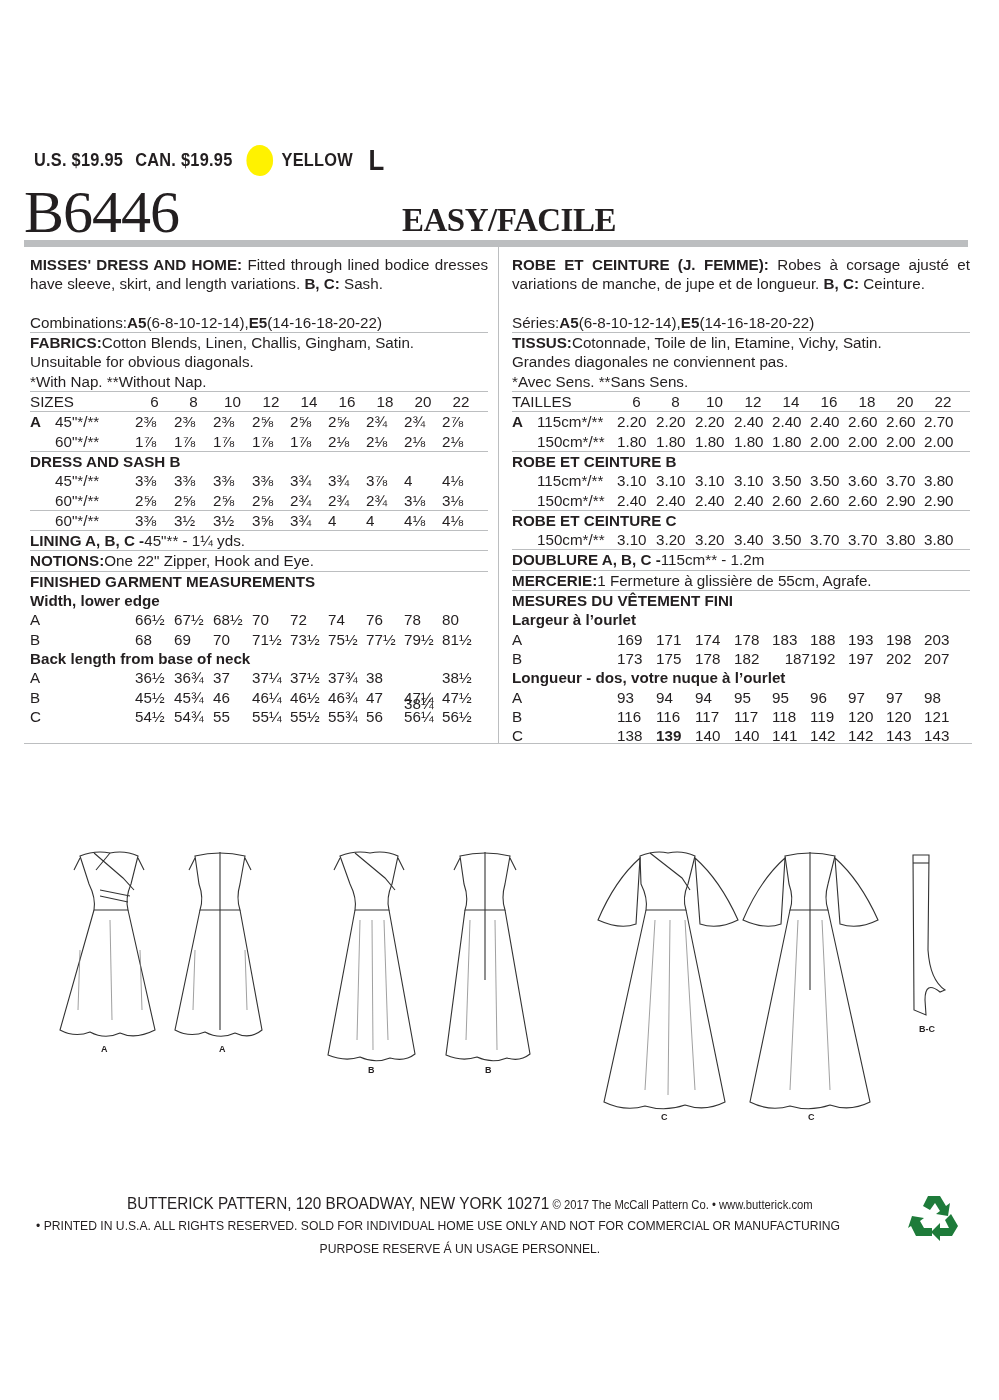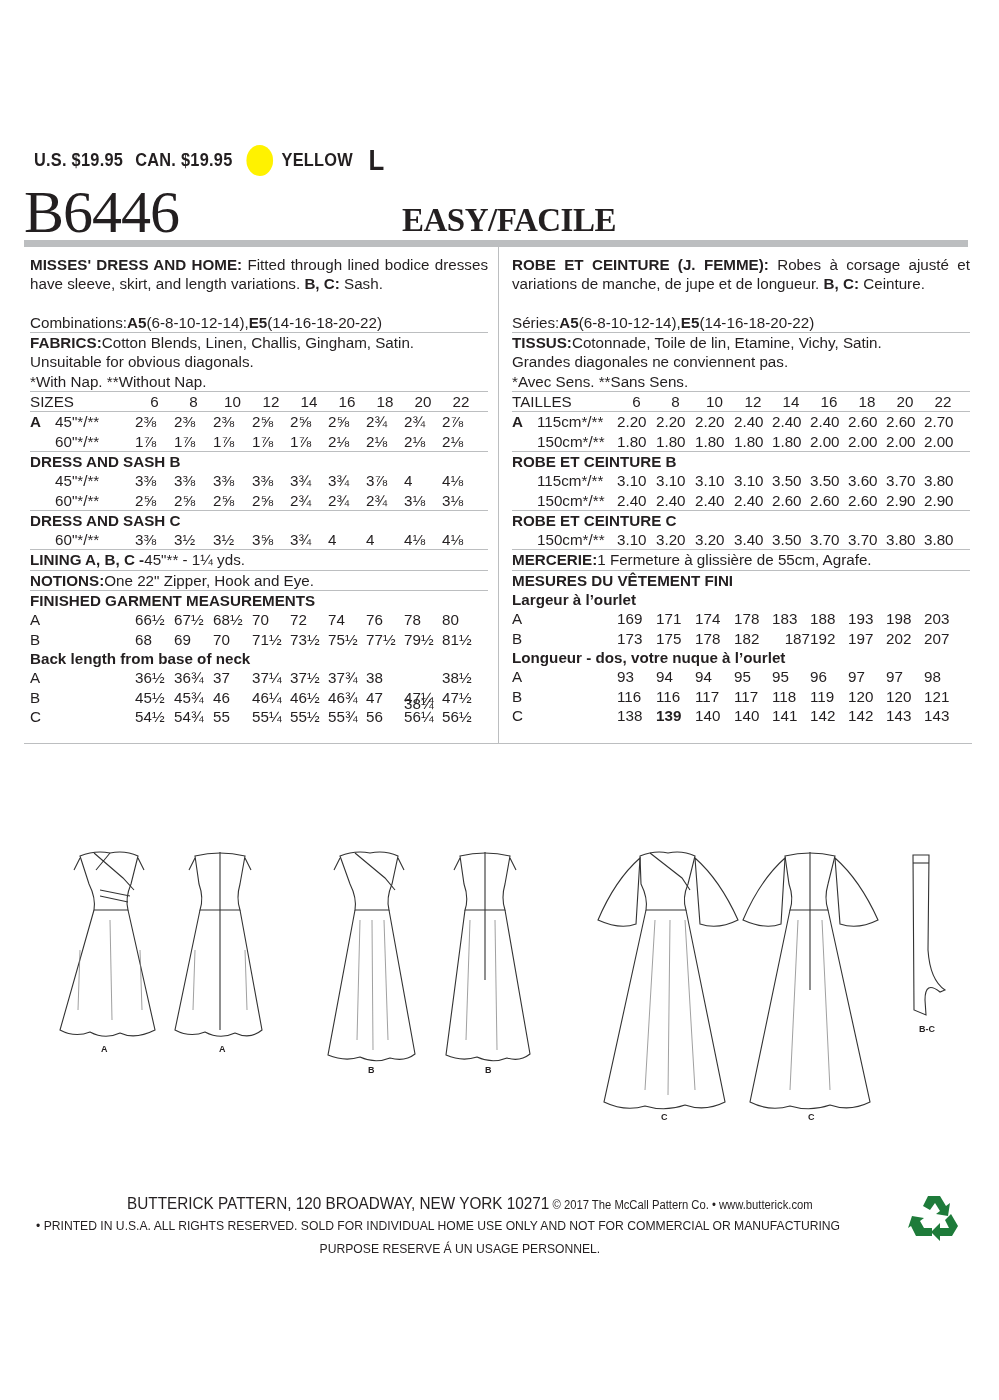--- a/index.html
+++ b/index.html
@@ -130,21 +130,20 @@
         <span style="width: 39px;">2⅝</span>
         <span style="width: 39px;">2⅝</span>
         <span style="width: 38px;">2⅝</span>
         <span style="width: 38px;">2¾</span>
         <span style="width: 38px;">2¾</span>
         <span style="width: 38px;">2¾</span>
         <span style="width: 38px;">3⅛</span>
         <span style="width: 38px;">3⅛</span>
       </span>
     </div>
-  <div class="row b">DRESS AND SASH C</div>
   <div class="row hr">
       <span class="lbl"><span style="display:inline-block;width:25px"></span><span>60"*/**</span></span>
       <span class="cells">
         <span style="width: 39px;">3⅜</span>
         <span style="width: 39px;">3½</span>
         <span style="width: 39px;">3½</span>
         <span style="width: 38px;">3⅝</span>
         <span style="width: 38px;">3¾</span>
         <span style="width: 38px;">4</span>
         <span style="width: 38px;">4</span>
@@ -154,20 +153,21 @@
     </div>
   <div class="row hr">
       <b>LINING A, B, C -</b>
       <span> 45"** - 1¼ yds.</span>
     </div>
   <div class="row hr">
       <b>NOTIONS:</b>
       <span> One 22" Zipper, Hook and Eye.</span>
     </div>
   <div class="row b">FINISHED GARMENT MEASUREMENTS</div>
+  <div class="row b">Width, lower edge</div>
   <div class="row">
       <span class="lbl">A</span>
       <span class="cells">
         <span style="width: 39px;">66½</span>
         <span style="width: 39px;">67½</span>
         <span style="width: 39px;">68½</span>
         <span style="width: 38px;">70</span>
         <span style="width: 38px;">72</span>
         <span style="width: 38px;">74</span>
         <span style="width: 38px;">76</span>
@@ -329,20 +329,24 @@
         <span style="width: 39px;">3.10</span>
         <span style="width: 39px;">3.20</span>
         <span style="width: 39px;">3.20</span>
         <span style="width: 38px;">3.40</span>
         <span style="width: 38px;">3.50</span>
         <span style="width: 38px;">3.70</span>
         <span style="width: 38px;">3.70</span>
         <span style="width: 38px;">3.80</span>
         <span style="width: 38px;">3.80</span>
       </span>
+    </div>
+  <div class="row hr">
+      <b>DOUBLURE A, B, C -</b>
+      <span> 115cm** - 1.2m</span>
     </div>
   <div class="row hr">
       <b>MERCERIE:</b>
       <span> 1 Fermeture à glissière de 55cm, Agrafe.</span>
     </div>
   <div class="row b">MESURES DU VÊTEMENT FINI</div>
   <div class="row b">Largeur à l’ourlet</div>
   <div class="row">
       <span class="lbl">A</span>
       <span class="cells">

